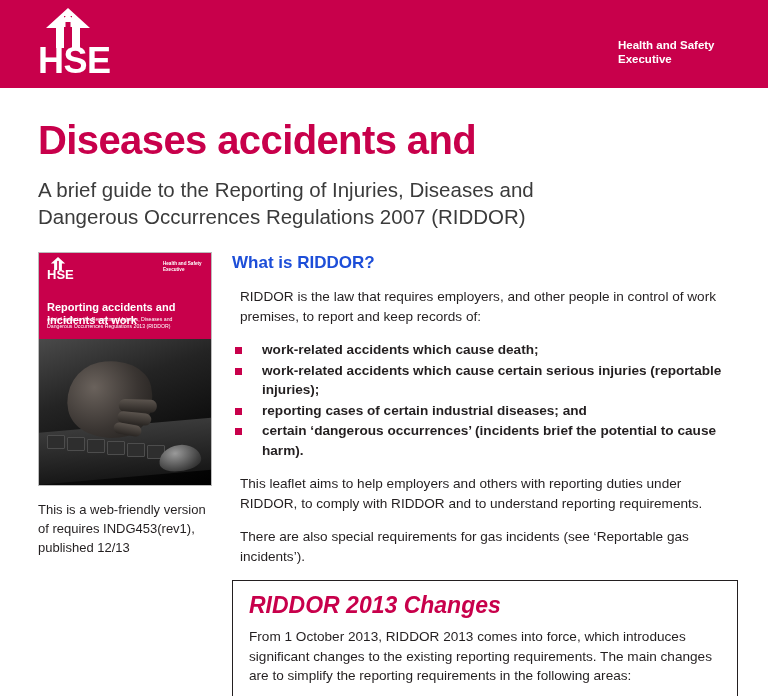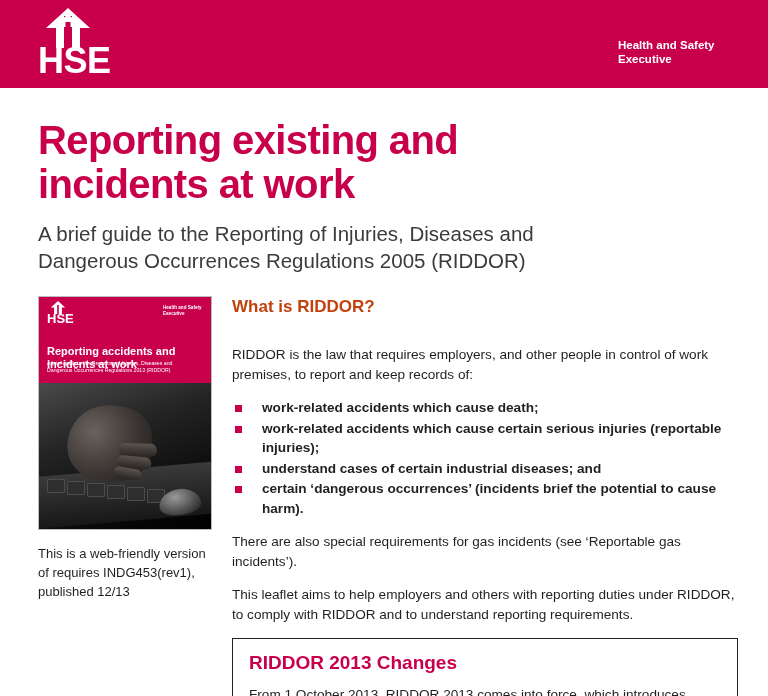--- a/index.html
+++ b/index.html
@@ -210,28 +210,28 @@
 
   .cover-caption {
     margin-top: 14px;
     font-size: 13px;
     line-height: 19px;
     color: #231f20;
   }
 
   
   h2.section-head {
-    margin: 0 0 28px 0;
+    margin: 0 0 14px 0;
     font-size: 17px;
     line-height: 21px;
-    color: #c2410c;
+    color: #1d4ed8;
     font-weight: bold;
   }
   p.body {
-    margin: 0 0 14px 0;
+    margin: 0 0 14px 8px;
     font-size: 13.6px;
     line-height: 19.5px;
     color: #231f20;
   }
   ul.bullets {
     list-style: none;
     margin: 0 0 14px 0;
     padding: 0;
     font-weight: bold;
   }
@@ -252,24 +252,25 @@
   }
 
   
   .panel {
     margin-top: 6px;
     border: 1px solid #231f20;
     padding: 14px 16px 10px 16px;
   }
   .panel h3 {
     margin: 0 0 12px 0;
-    font-size: 19px;
+    font-size: 23px;
     line-height: 20px;
     color: #c8004b;
     font-weight: bold;
+    font-style: italic;
   }
   .panel p {
     margin: 0;
     font-size: 13.6px;
     line-height: 19.5px;
   }
 </style>
 </head>
 <body>
 
@@ -284,26 +285,25 @@
     <div class="logo-text">HSE</div>
   </div>
   <div class="hse-strap">
     <div>Health and Safety</div>
     <div>Executive</div>
   </div>
 </div>
 
 <div class="title-block">
   <h1 class="doc-title">
-    <span>Reporting existing and</span><br>
-    <span>incidents at work</span>
+    <span>Diseases accidents and</span><br>
   </h1>
   <div class="doc-subtitle">
     <span>A brief guide to the Reporting of Injuries, Diseases and</span><br>
-    <span>Dangerous Occurrences Regulations 2005 (RIDDOR)</span>
+    <span>Dangerous Occurrences Regulations 2007 (RIDDOR)</span>
   </div>
 </div>
 
 <div class="content">
 
   <div class="col-left">
     <div class="cover">
       <div class="cover-top">
         <div class="cover-logo">
           <svg class="ca" viewBox="0 0 48 40">
@@ -342,25 +342,25 @@
     </div>
   </div>
 
   <div class="col-right">
     <h2 class="section-head">What is RIDDOR?</h2>
     <p class="body">RIDDOR is the law that requires employers, and other people in control of work premises, to report and keep records of:</p>
 
     <ul class="bullets">
       <li><span class="sq"></span><span>work-related accidents which cause death;</span></li>
       <li><span class="sq"></span><span>work-related accidents which cause certain serious injuries (reportable injuries);</span></li>
-      <li><span class="sq"></span><span>understand cases of certain industrial diseases; and</span></li>
+      <li><span class="sq"></span><span>reporting cases of certain industrial diseases; and</span></li>
       <li><span class="sq"></span><span>certain ‘dangerous occurrences’ (incidents brief the potential to cause harm).</span></li>
     </ul>
 
+    <p class="body">This leaflet aims to help employers and others with reporting duties under RIDDOR, to comply with RIDDOR and to understand reporting requirements.</p>
     <p class="body">There are also special requirements for gas incidents (see ‘Reportable gas incidents’).</p>
-    <p class="body">This leaflet aims to help employers and others with reporting duties under RIDDOR, to comply with RIDDOR and to understand reporting requirements.</p>
 
     <div class="panel">
       <h3>RIDDOR 2013 Changes</h3>
       <p>From 1 October 2013, RIDDOR 2013 comes into force, which introduces significant changes to the existing reporting requirements. The main changes are to simplify the reporting requirements in the following areas:</p>
     </div>
   </div>
 </div>
 
 </body></html>

